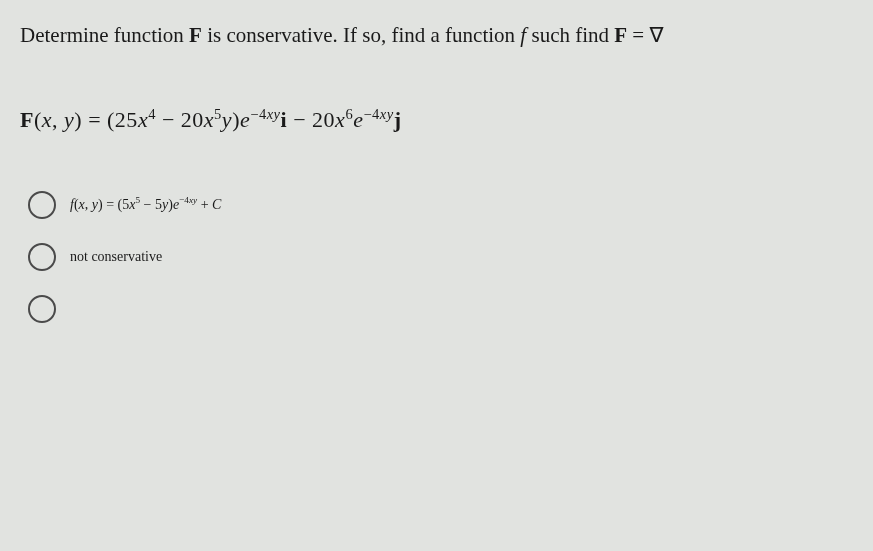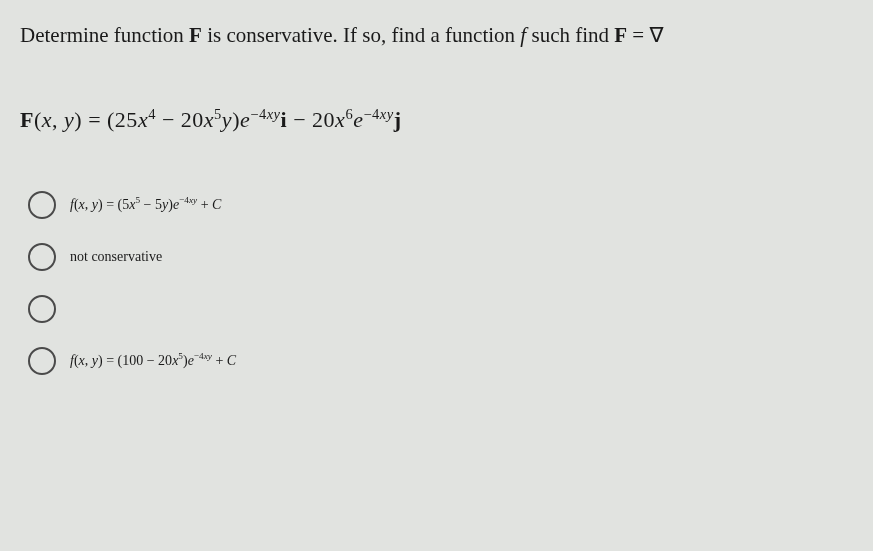--- a/index.html
+++ b/index.html
@@ -72,20 +72,14 @@
 
   <div class="option">
     <div class="radio"></div>
     <div class="opt-text">not conservative</div>
   </div>
 
   <div class="option">
     <div class="radio"></div>
   </div>
 
-  <div class="option">
-    <div class="radio"></div>
-    <div class="opt-text">
-      <span class="italic">f</span>(<span class="italic">x</span>, <span class="italic">y</span>) = (100 − 20<span class="italic">x</span><sup>5</sup>)<span class="italic">e</span><sup>−4<span class="italic">xy</span></sup> + <span class="italic">C</span>
-    </div>
-  </div>
 
 </div>
 
 </body></html>

